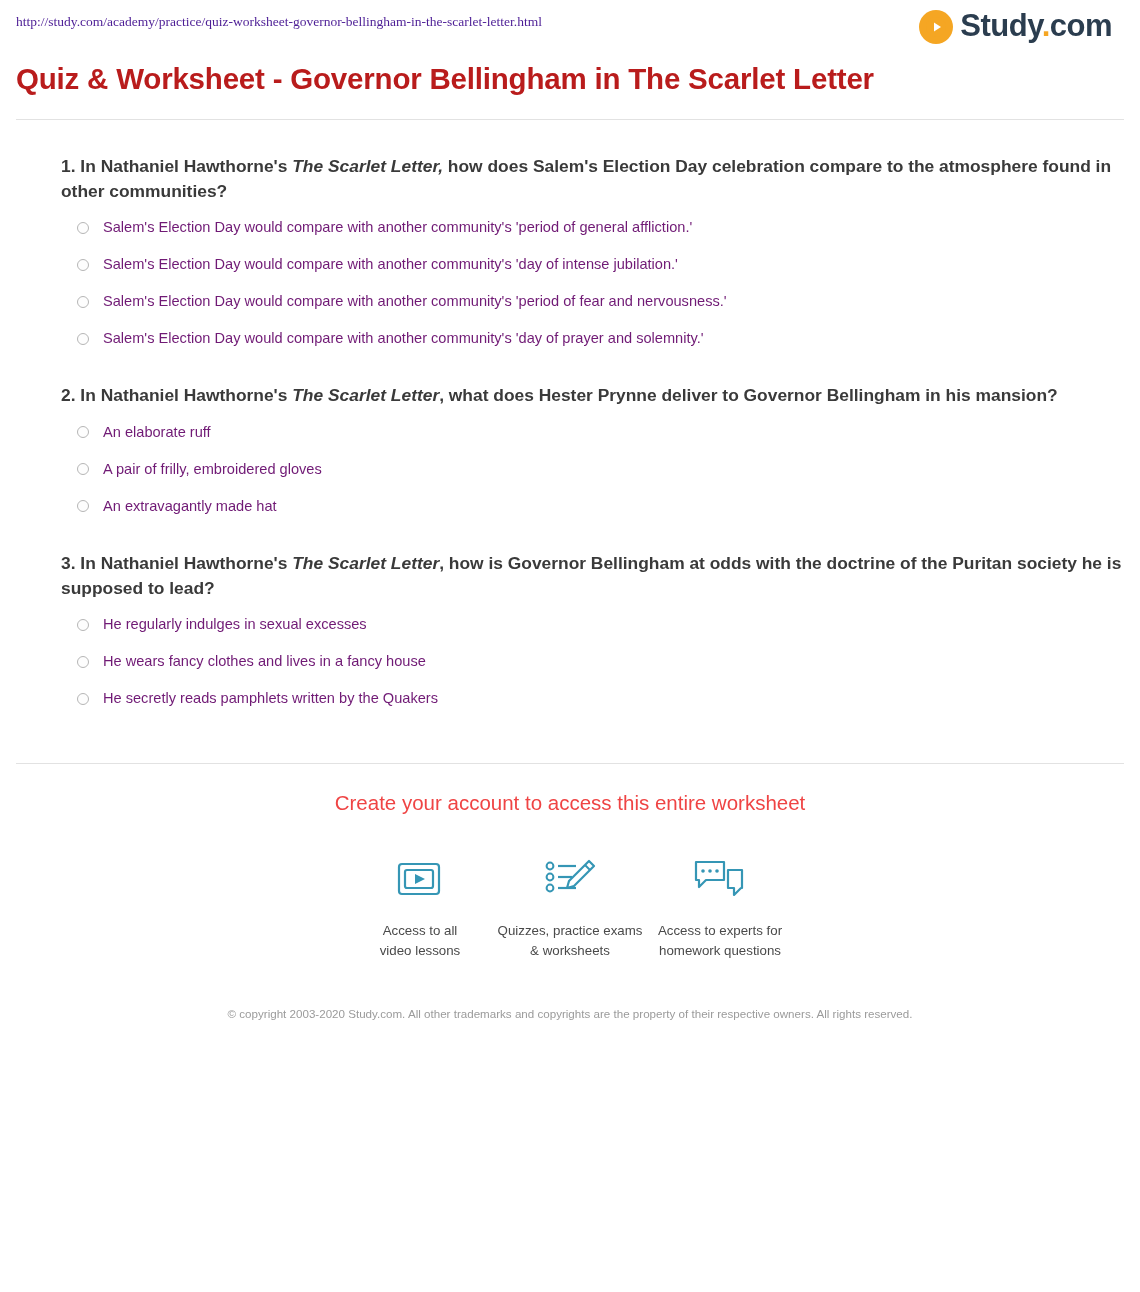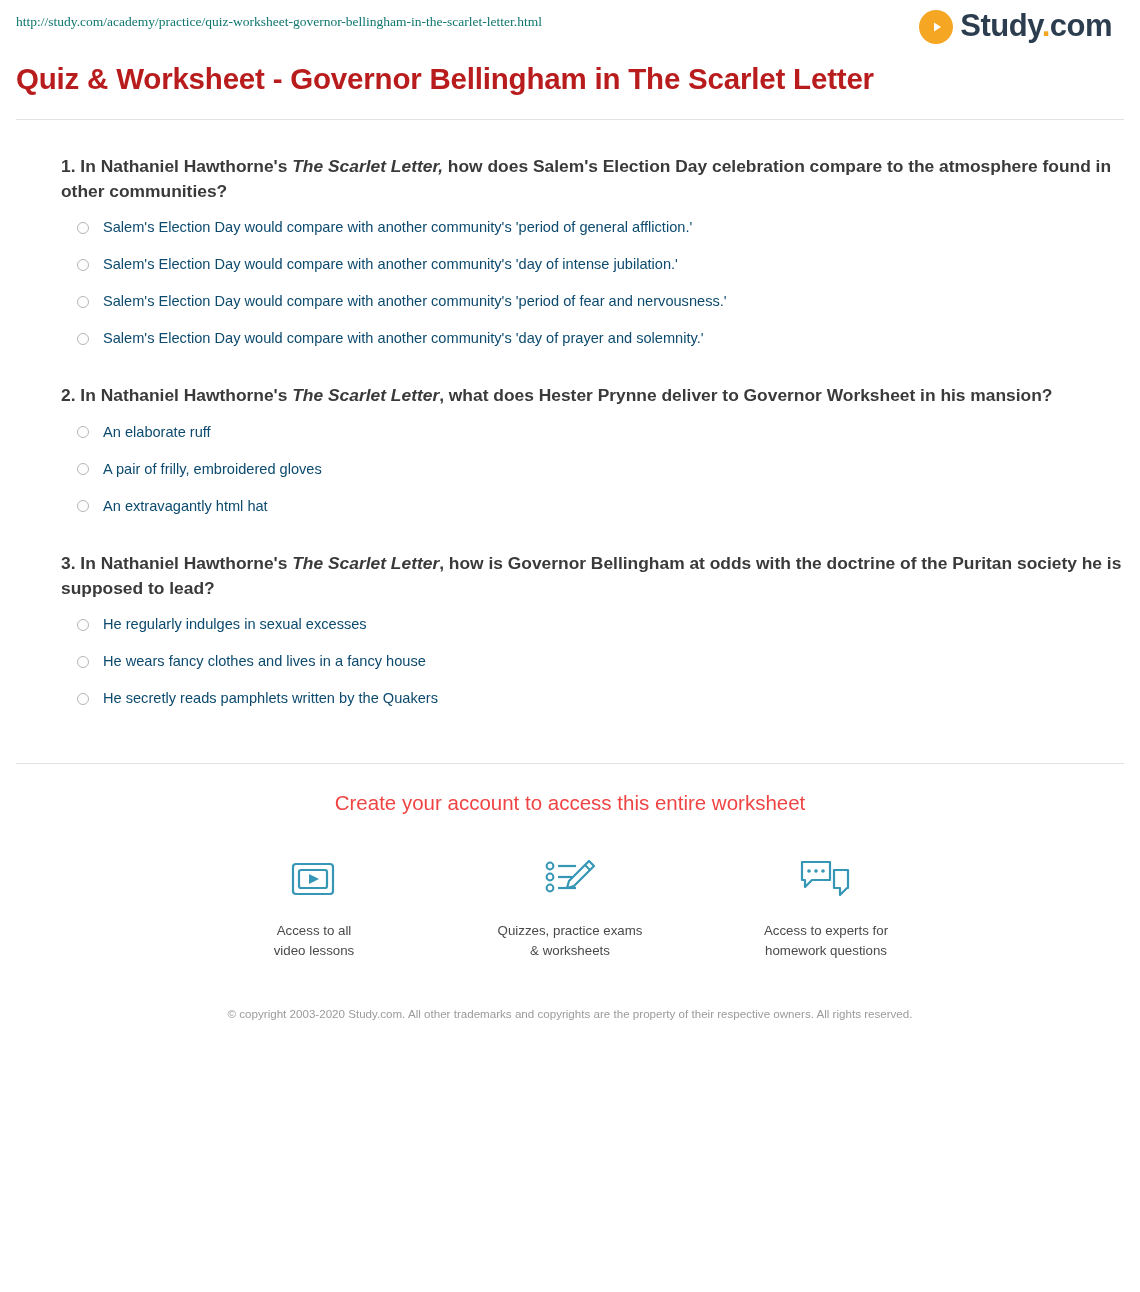--- a/index.html
+++ b/index.html
@@ -21,21 +21,21 @@
   
   .topbar {
     display: flex;
     align-items: flex-start;
     justify-content: space-between;
     padding: 10px 0 2px 0;
   }
   .url {
     font-family: "Liberation Serif", serif;
     font-size: 13.5px;
-    color: #0f766e;
+    color: #4c1d95;
     line-height: 1.2;
     padding-top: 4px;
     word-break: break-all;
   }
   .logo {
     display: flex;
     flex: none;
     margin-right: 12px;
   }
   .logo-mark {
@@ -85,21 +85,21 @@
     margin: 0 0 6px 0;
   }
   .q-text .ital { font-style: italic; font-weight: bold; }
   .answers { list-style: none; margin: 0; padding: 0; }
   .answers li {
     display: flex;
     align-items: center;
     padding: 9px 0 9px 0;
     font-size: 14.6px;
     line-height: 1.3;
-    color: #0c4a6e;
+    color: #701a75;
   }
   .radio {
     width: 12px;
     height: 12px;
     border: 1px solid #b6b6b6;
     border-radius: 50%;
     background: #fdfdfd;
     flex: none;
     margin: 0 14px 0 16px;
   }
@@ -122,21 +122,20 @@
     font-weight: normal;
   }
   .promo-sub {
     font-size: 13.6px;
     color: #555555;
     margin: 0;
   }
   .features {
     display: flex;
     justify-content: center;
-    gap: 106px;
     margin-top: 34px;
   }
   .feature { width: 150px; text-align: center; }
   .feature-icon {
     height: 58px;
     display: flex;
     align-items: center;
     justify-content: center;
     color: #3596b5;
   }
@@ -195,33 +194,33 @@
             <span>Salem's Election Day would compare with another community's 'period of fear and nervousness.'</span>
           </li>
         <li>
             <span class="radio"></span>
             <span>Salem's Election Day would compare with another community's 'day of prayer and solemnity.'</span>
           </li>
       </ul>
     </div>
 
     <div class="question">
-      <p class="q-text"><span>2.</span> <span>In Nathaniel Hawthorne's </span><span class="ital">The Scarlet Letter</span><span>, what does Hester Prynne deliver to Governor Worksheet in his mansion?</span></p>
+      <p class="q-text"><span>2.</span> <span>In Nathaniel Hawthorne's </span><span class="ital">The Scarlet Letter</span><span>, what does Hester Prynne deliver to Governor Bellingham in his mansion?</span></p>
       <ul class="answers">
         <li>
             <span class="radio"></span>
             <span>An elaborate ruff</span>
           </li>
         <li>
             <span class="radio"></span>
             <span>A pair of frilly, embroidered gloves</span>
           </li>
         <li>
             <span class="radio"></span>
-            <span>An extravagantly html hat</span>
+            <span>An extravagantly made hat</span>
           </li>
       </ul>
     </div>
 
     <div class="question">
       <p class="q-text"><span>3.</span> <span>In Nathaniel Hawthorne's </span><span class="ital">The Scarlet Letter</span><span>, how is Governor Bellingham at odds with the doctrine of the Puritan society he is supposed to lead?</span></p>
       <ul class="answers">
         <li>
             <span class="radio"></span>
             <span>He regularly indulges in sexual excesses</span>

